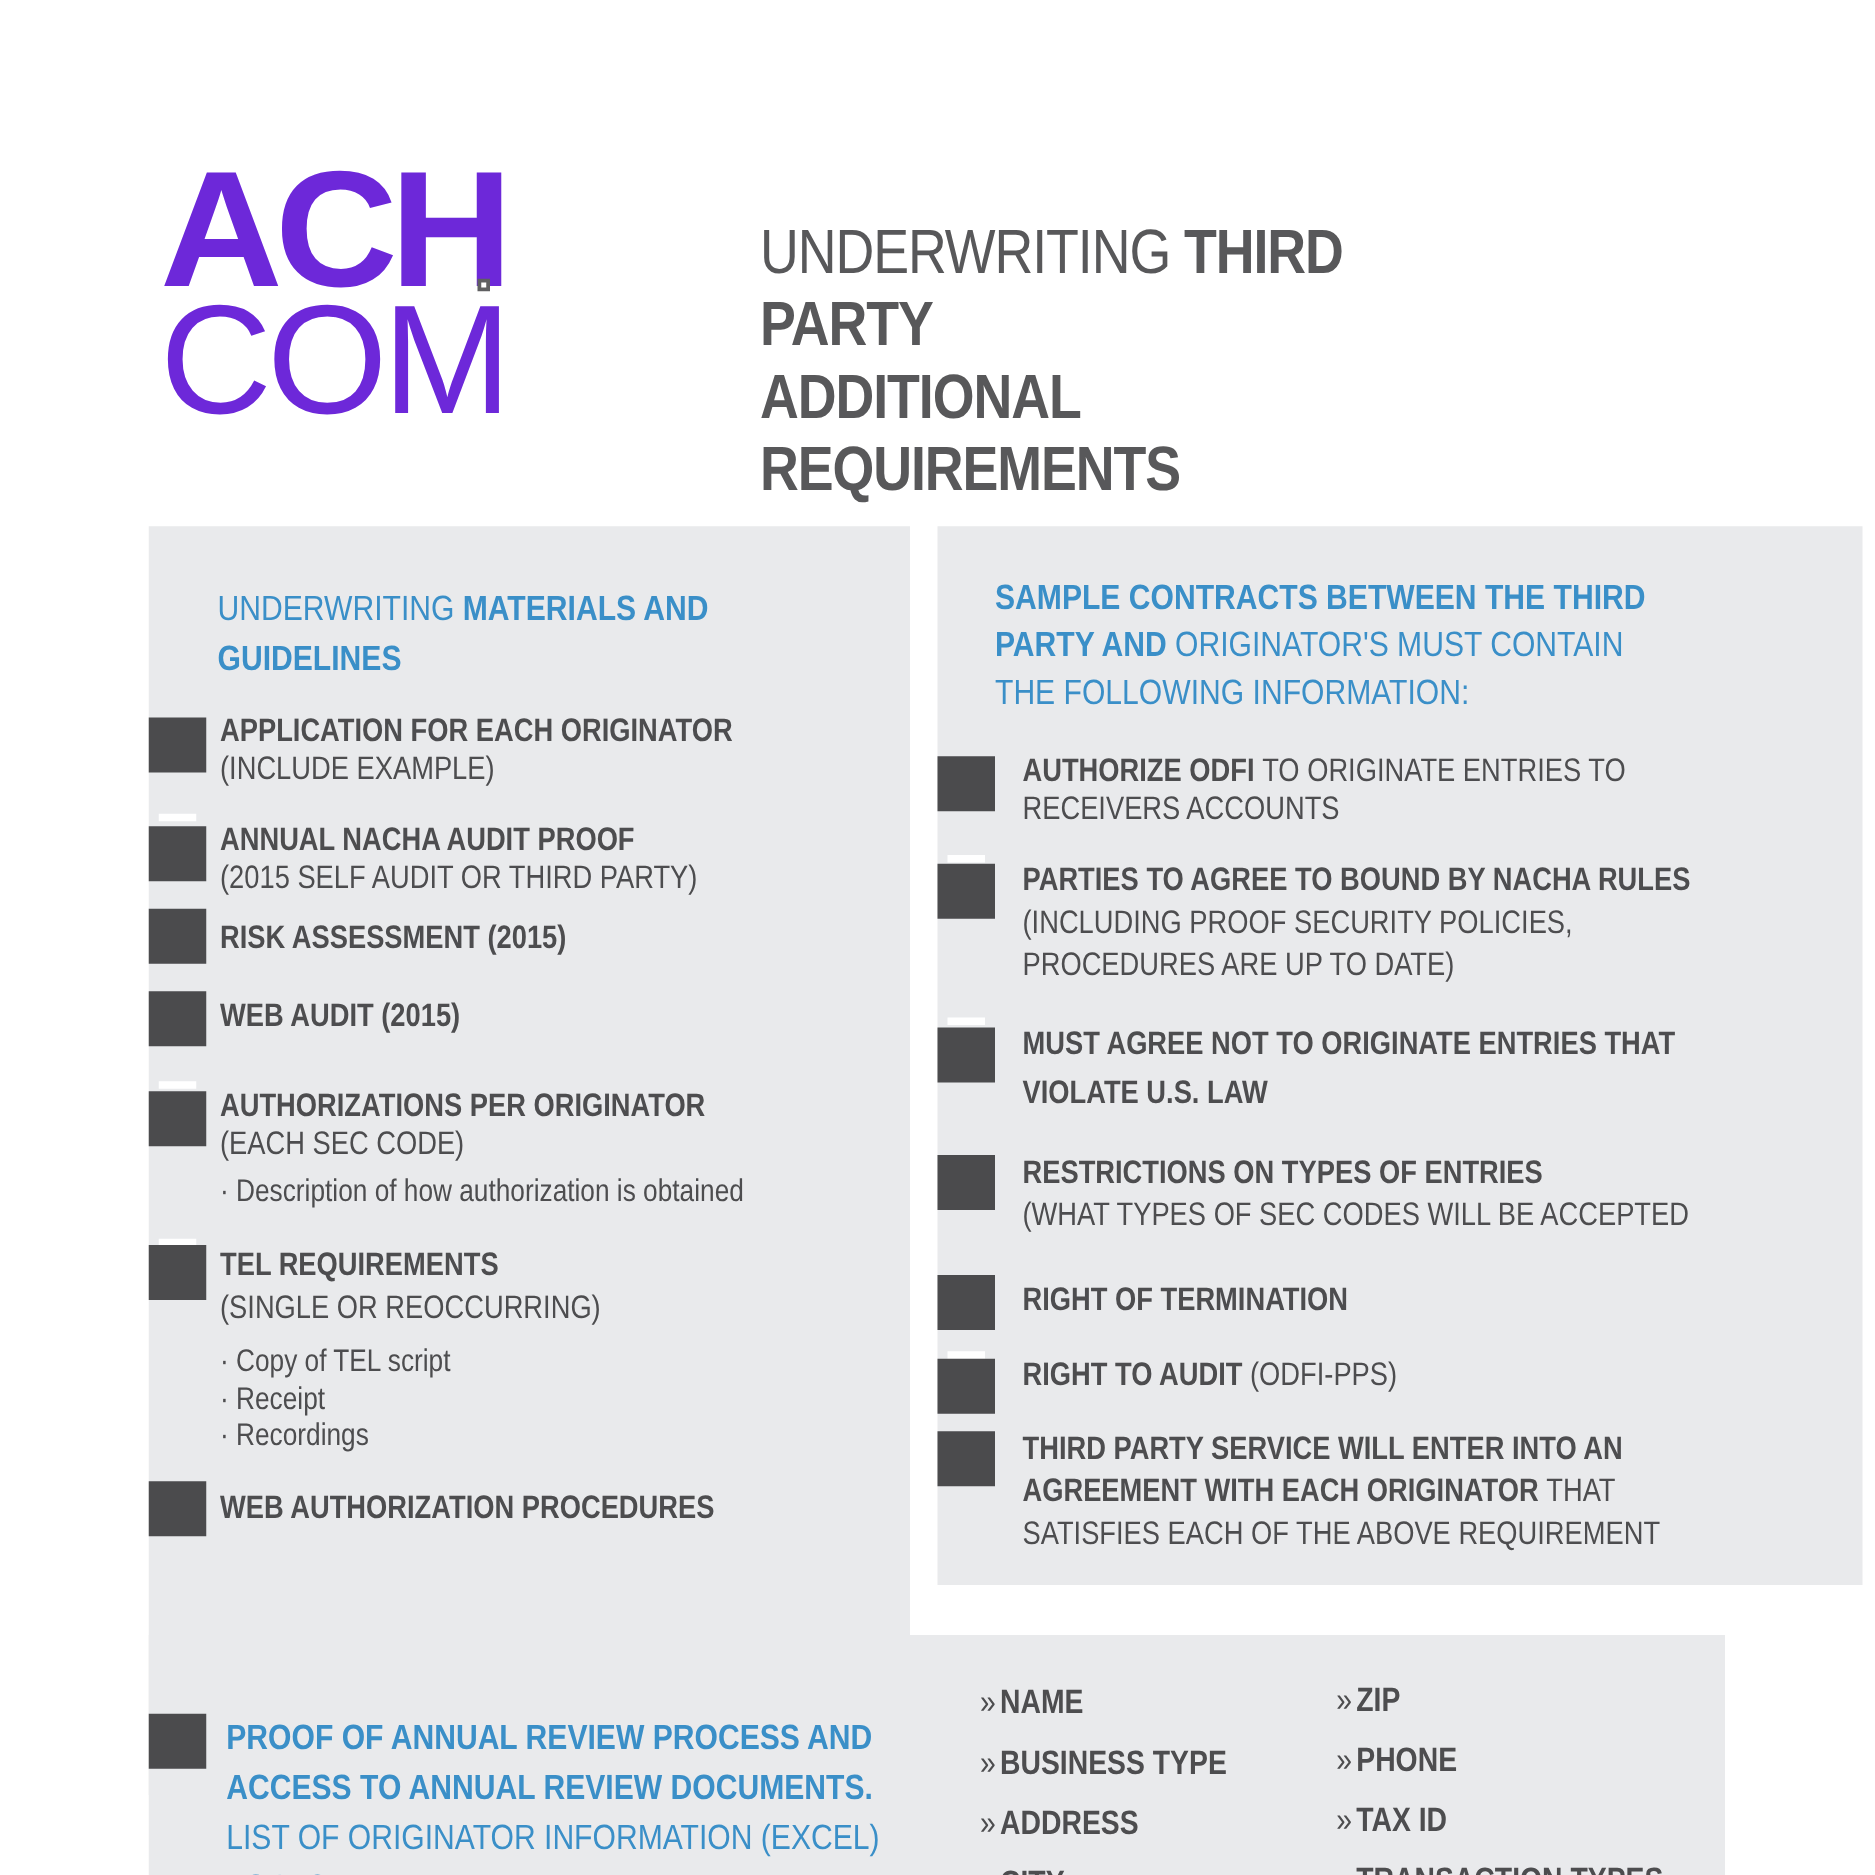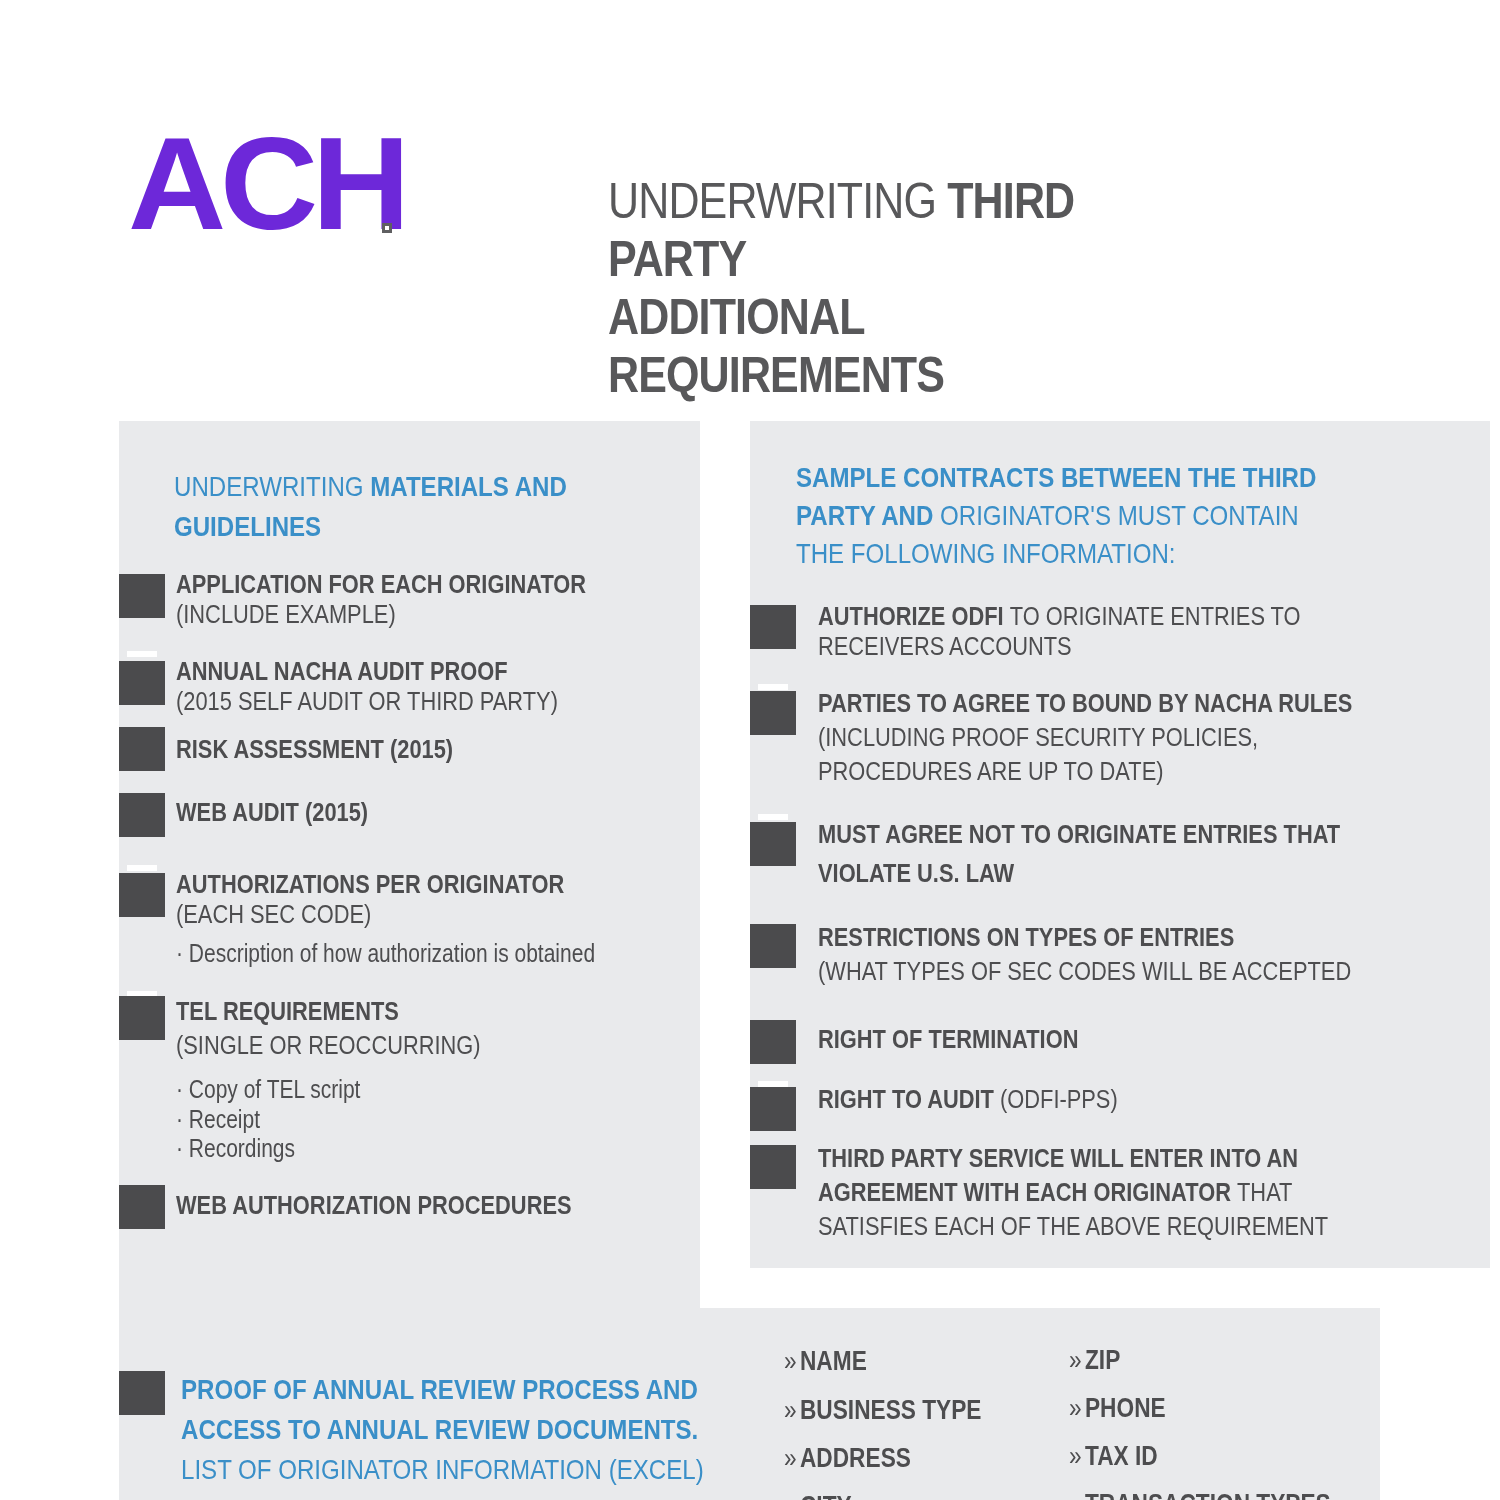--- a/index.html
+++ b/index.html
@@ -17,21 +17,21 @@
     .logo-com { top: 108px; font-size: 124px; font-weight: 400; letter-spacing: -4px; }
     .logo-dot { position: absolute; left: 254px; top: 105px; width: 10px; height: 10px; background: #5f5f61; }
     .logo-dot::after { content: ""; position: absolute; left: 3px; top: 3px; width: 4px; height: 4px; background: #fff; }
 
     
     .title { position: absolute; left: 608px; top: 172px; width: 640px; color: #58585a; font-size: 50px; line-height: 58px; letter-spacing: -1px; transform: scaleX(0.86); transform-origin: left top; }
     .title .b { font-weight: 700; }
 
     
     .panel { position: absolute; background: #e9eaec; }
-    .panel-left { left: 119px; top: 421px; width: 581px; height: 1015px; }
+    .panel-left { left: 119px; top: 421px; width: 581px; height: 1015px; padding-left: 28px; }
     .panel-right { left: 750px; top: 421px; width: 740px; height: 847px; }
     .panel-bottom { left: 119px; top: 1308px; width: 1261px; height: 192px; }
 
     .heading { position: absolute; color: #3a8fc8; font-size: 28px; line-height: 40px; transform: scaleX(0.86); transform-origin: left top; white-space: nowrap; }
     .heading .b { font-weight: 700; }
     .box { position: absolute; width: 46px; height: 44px; background: #4b4b4d; }
     .tab { position: absolute; width: 30px; height: 6px; background: #ffffff; }
     .txt { position: absolute; white-space: nowrap; transform: scaleX(0.84); transform-origin: left top; color: #4d4d4f; }
     .t-main { font-size: 26px; font-weight: 700; line-height: 30px; }
     .t-sub { font-size: 26px; font-weight: 400; line-height: 30px; }
@@ -40,20 +40,21 @@
 
     .field { position: absolute; font-size: 27px; font-weight: 700; white-space: nowrap; transform: scaleX(0.84); transform-origin: left top; color: #4d4d4f; }
     .field .raq { font-weight: 400; margin-right: 4px; }
   </style>
 </head>
 <body>
 
 <div class="logo">
   <div class="logo-line logo-ach">ACH</div>
   <div class="logo-dot"></div>
+  <div class="logo-line logo-com">COM</div>
 </div>
 
 <div class="title">
   <div><span>UNDERWRITING</span> <span class="b">THIRD PARTY</span></div>
   <div class="b">ADDITIONAL REQUIREMENTS</div>
 </div>
 
 <div class="panel panel-left">
   <div class="heading" style="left:55px; top:46px;">
     <div><span>UNDERWRITING</span> <span class="b">MATERIALS AND</span></div>

